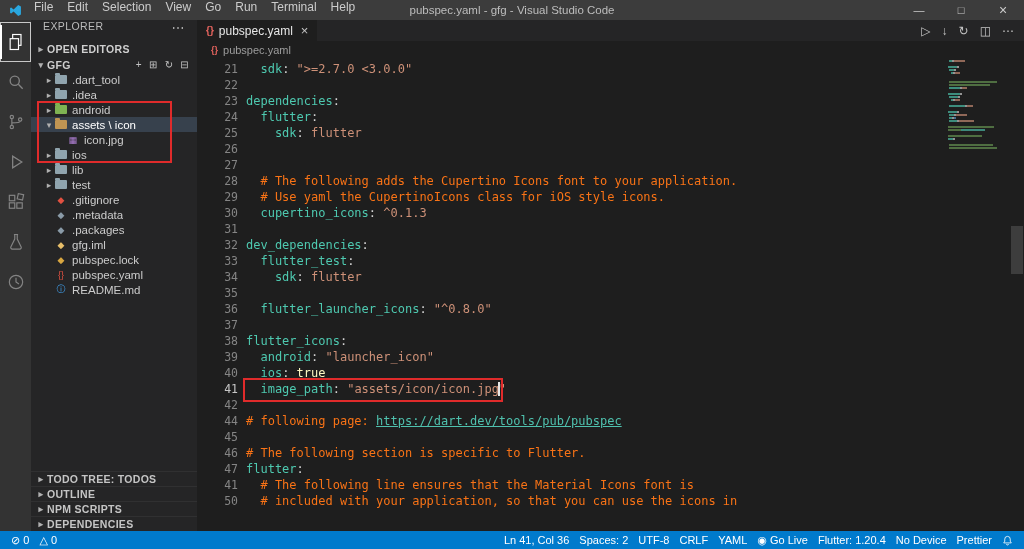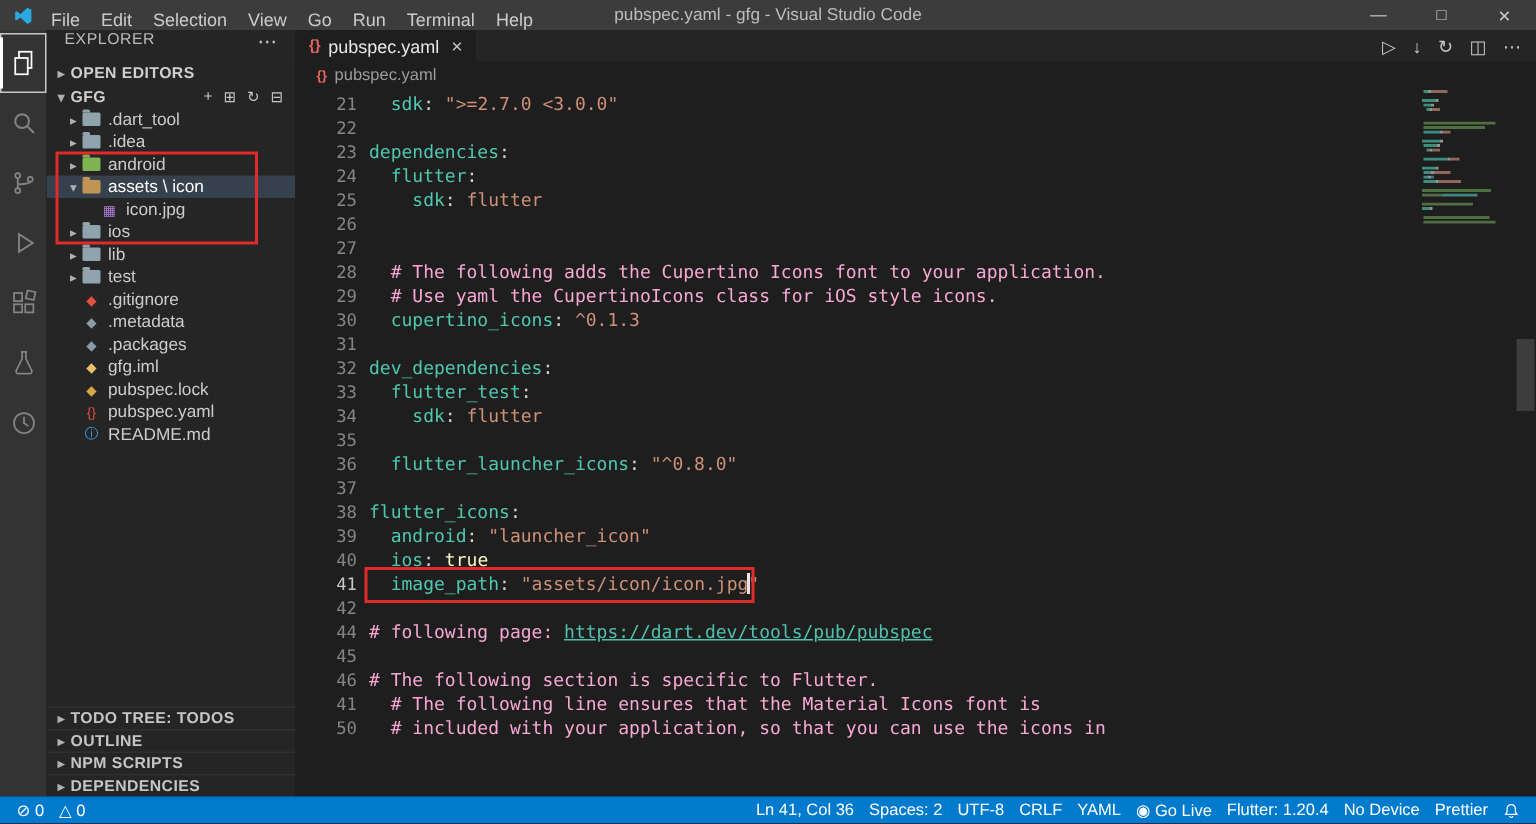--- a/index.html
+++ b/index.html
@@ -4,21 +4,21 @@
 <style>
   *{box-sizing:border-box}
   html,body{margin:0;padding:0}
   body{width:1024px;height:549px;overflow:hidden;background:#1e1e1e;
        font-family:"Liberation Sans",sans-serif;position:relative}
 
   
   .titlebar{height:20px;background:#3c3c3c;display:flex;align-items:center;
             font-size:12px;color:#cccccc;position:relative;z-index:5}
   .logo{width:18px;display:flex;justify-content:center;align-items:center;margin:0 3px 0 6px}
-  .menubar{display:flex;height:100%;align-items:flex-end}
+  .menubar{display:flex;height:100%;align-items:flex-start}
   .menu-item{padding:0 7px;cursor:default}
   .window-title{position:absolute;left:50%;transform:translateX(-50%);
                 font-size:11.5px;color:#bdbdbd;white-space:nowrap}
   .win-controls{margin-left:auto;display:flex;height:100%}
   .win-controls span{width:42px;display:flex;align-items:center;justify-content:center;font-size:11px}
   .win-controls .close{font-size:14px}
 
   
   .main{display:flex;height:511px}
 
@@ -70,21 +70,21 @@
   .code{flex:1;position:relative;overflow:hidden;background:#1e1e1e}
   .code-lines{position:absolute;top:3px;left:0;right:76px;
               font-family:"DejaVu Sans Mono",monospace;font-size:12px;line-height:16px}
   .code-line{height:16px;white-space:pre;position:relative}
   .ln{display:inline-block;width:41px;text-align:right;color:#858585;margin-right:8px;font-size:11.5px}
   .ln.active{color:#c6c6c6}
   .tok{white-space:pre}
   .tok-k{color:#4ec9b0}
   .tok-p{color:#d4d4d4}
   .tok-s{color:#ce9178}
-  .tok-c{color:#f9a8d4}
+  .tok-c{color:#f97316}
   .tok-b{color:#fef9c3}
   .tok-l{color:#4fc1ae;text-decoration:underline}
   .caret{position:absolute;top:1px;width:1.5px;height:14px;background:#e6e6e6}
 
   .minimap{position:absolute;top:2px;right:14px;width:62px;overflow:hidden}
   .mm-line{height:3px;white-space:nowrap;overflow:hidden}
   .mm-tok{display:inline-block;height:2px;opacity:.65;vertical-align:top}
   .vscroll{position:absolute;top:0;right:0;width:14px;bottom:0}
   .vscroll .thumb{position:absolute;top:168px;height:48px;left:1px;right:1px;
                   background:rgba(121,121,121,.35)}
@@ -331,20 +331,21 @@
           <div class="code-line"><span class="ln">36</span><span class="tok tok-k">  flutter_launcher_icons</span><span class="tok tok-p">: </span><span class="tok tok-s">"^0.8.0"</span></div>
           <div class="code-line"><span class="ln">37</span></div>
           <div class="code-line"><span class="ln">38</span><span class="tok tok-k">flutter_icons</span><span class="tok tok-p">:</span></div>
           <div class="code-line"><span class="ln">39</span><span class="tok tok-k">  android</span><span class="tok tok-p">: </span><span class="tok tok-s">"launcher_icon"</span></div>
           <div class="code-line"><span class="ln">40</span><span class="tok tok-k">  ios</span><span class="tok tok-p">: </span><span class="tok tok-b">true</span></div>
           <div class="code-line"><span class="ln active">41</span><span class="tok tok-k">  image_path</span><span class="tok tok-p">: </span><span class="tok tok-s">"assets/icon/icon.jpg"</span><span class="caret" style="left: 301px;"></span></div>
           <div class="code-line"><span class="ln">42</span></div>
           <div class="code-line"><span class="ln">44</span><span class="tok tok-c"># following page: </span><span class="tok tok-l">https://dart.dev/tools/pub/pubspec</span></div>
           <div class="code-line"><span class="ln">45</span></div>
           <div class="code-line"><span class="ln">46</span><span class="tok tok-c"># The following section is specific to Flutter.</span></div>
+          <div class="code-line"><span class="ln">47</span><span class="tok tok-k">flutter</span><span class="tok tok-p">:</span></div>
           <div class="code-line"><span class="ln">41</span><span class="tok tok-c">  # The following line ensures that the Material Icons font is</span></div>
           <div class="code-line"><span class="ln">50</span><span class="tok tok-c">  # included with your application, so that you can use the icons in</span></div>
         </div>
       <div class="minimap" id="minimap">
           <div class="mm-line"><span class="mm-tok" style="margin-left: 1.44px; width: 2.16px; background: rgb(78, 201, 176);"></span><span class="mm-tok" style="margin-left: 0px; width: 2px; background: rgb(212, 212, 212);"></span><span class="mm-tok" style="margin-left: 0px; width: 11.52px; background: rgb(206, 145, 120);"></span></div>
           <div class="mm-line"></div>
           <div class="mm-line"><span class="mm-tok" style="margin-left: 0px; width: 8.64px; background: rgb(78, 201, 176);"></span><span class="mm-tok" style="margin-left: 0px; width: 2px; background: rgb(212, 212, 212);"></span></div>
           <div class="mm-line"><span class="mm-tok" style="margin-left: 1.44px; width: 5.04px; background: rgb(78, 201, 176);"></span><span class="mm-tok" style="margin-left: 0px; width: 2px; background: rgb(212, 212, 212);"></span></div>
           <div class="mm-line"><span class="mm-tok" style="margin-left: 2.88px; width: 2.16px; background: rgb(78, 201, 176);"></span><span class="mm-tok" style="margin-left: 0px; width: 2px; background: rgb(212, 212, 212);"></span><span class="mm-tok" style="margin-left: 0px; width: 5.04px; background: rgb(206, 145, 120);"></span></div>
           <div class="mm-line"></div>

